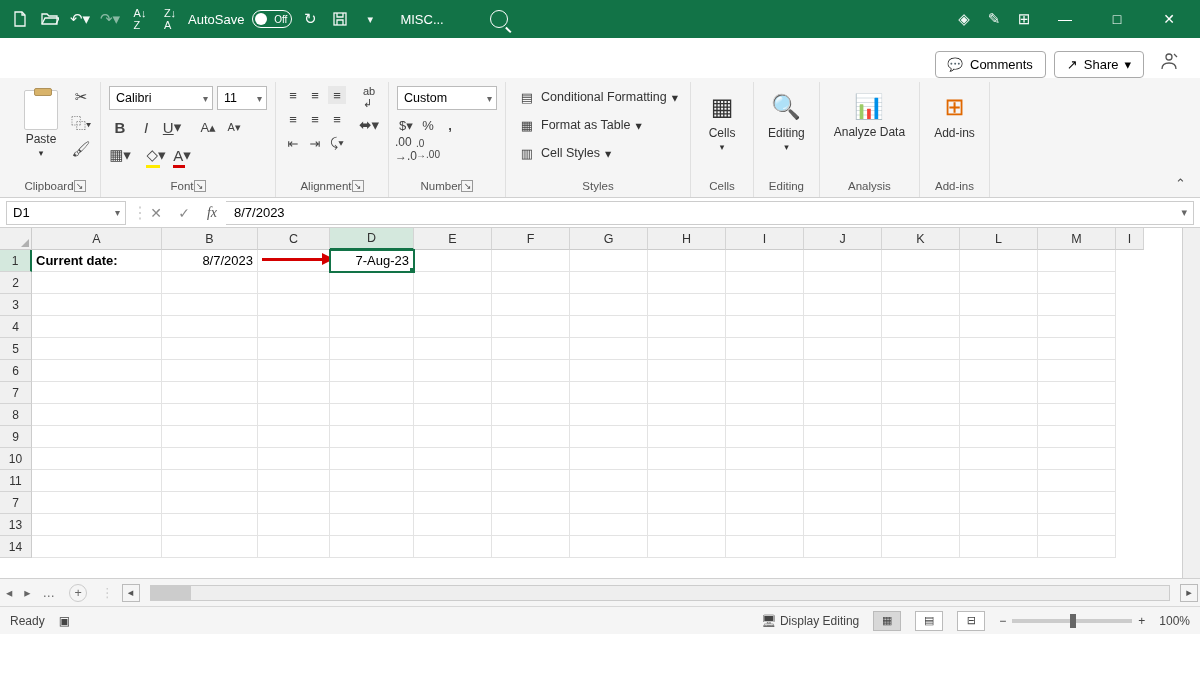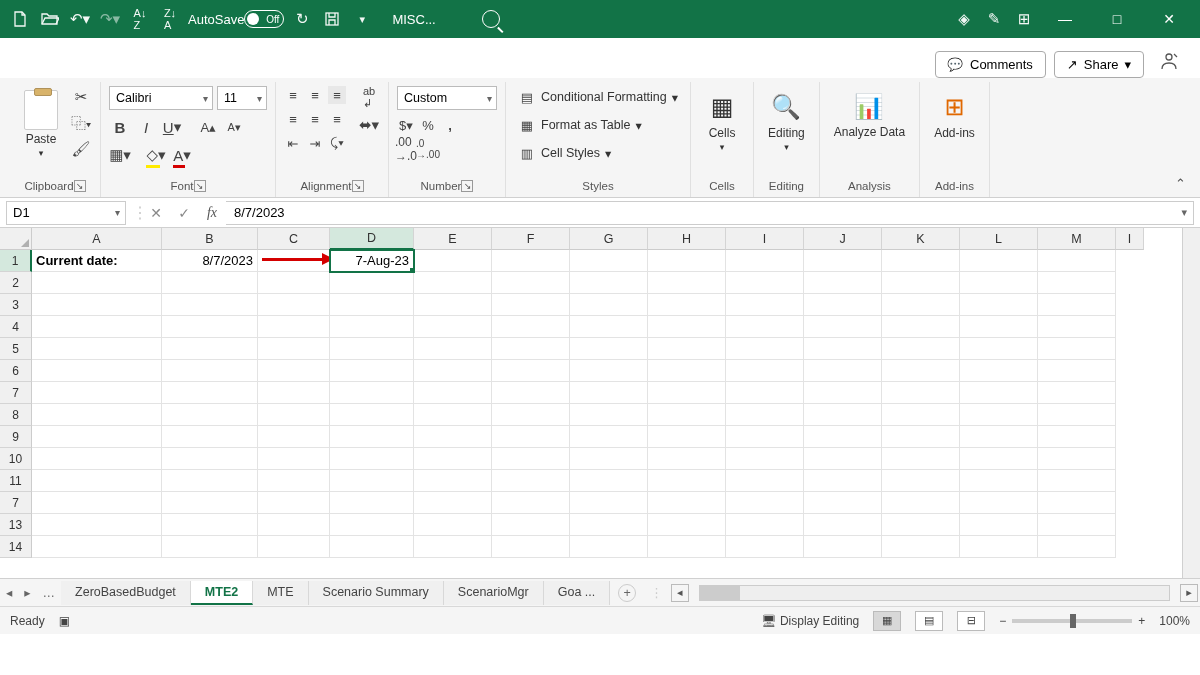--- a/index.html
+++ b/index.html
@@ -1,20 +1,20 @@
 <!DOCTYPE html>
 <html><head>
 <meta charset="utf-8">
 <style>
 * { margin: 0; padding: 0; box-sizing: border-box; font-family: "Segoe UI", Arial, sans-serif; user-select: none; }
 html, body { width: 1200px; height: 675px; overflow: hidden; background: #fff; }
 
 .titlebar { height: 38px; background: #127347; display: flex; align-items: center; padding: 0 8px; gap: 6px; color: #fff; }
 .titlebar .tb-btn { width: 24px; height: 24px; display: flex; align-items: center; justify-content: center; font-size: 15px; opacity: .95; }
-.titlebar .autosave { display: flex; align-items: center; font-size: 13px; }
+.titlebar .autosave { display: flex; align-items: center; gap: 8px; font-size: 13px; }
 .titlebar .toggle { width: 40px; height: 18px; border: 1px solid #fff; border-radius: 9px; position: relative; display: flex; align-items: center; font-size: 10px; color:#fff; padding-right:4px; justify-content:flex-end;}
 .titlebar .toggle::before { content:''; position:absolute; left:2px; top:2px; width:12px; height:12px; border-radius:50%; background:#fff;}
 .titlebar .doc { font-size: 13px; flex: 0 0 auto; margin-left: 12px; }
 .titlebar .search { width: 18px; height: 18px; border: 1.5px solid #fff; border-radius: 50%; position: relative; margin-left: 40px; }
 .titlebar .search::after { content:''; position:absolute; width:7px; height:1.5px; background:#fff; bottom:-3px; right:-5px; transform:rotate(45deg);}
 .titlebar .spacer { flex: 1; }
 .titlebar .win { width: 46px; height: 38px; display:flex;align-items:center;justify-content:center;font-size:14px;}
 
 .tabsrow { height: 40px; background:#fff; border-bottom:0; display:flex; align-items:flex-end; padding:0 14px; gap:0; }
 .tabsrow .tab { padding: 8px 14px 6px; font-size: 14px; color:#333; border-bottom: 3px solid transparent; }
@@ -581,28 +581,20 @@
         <div class="head"></div>
     </div>
   </div>
   <div class="vscroll"></div>
 </div>
 
 <div class="sheet-tabs">
   <div class="nav">◂</div>
   <div class="nav">▸</div>
   <div class="nav">…</div>
-  <div id="sheettabs" style="display:flex">
-      <div class="sheet-tab">ZeroBasedBudget</div>
-      <div class="sheet-tab active">MTE2</div>
-      <div class="sheet-tab">MTE</div>
-      <div class="sheet-tab">Scenario Summary</div>
-      <div class="sheet-tab">ScenarioMgr</div>
-      <div class="sheet-tab">Goa ...</div>
-    </div>
   <div class="add">+</div>
   <div style="color:#ccc;padding:0 6px">⋮</div>
   <div class="navbtn">◂</div>
   <div class="hscroll-track">
       <div class="thumb"></div>
     </div>
   <div class="navbtn">▸</div>
 </div>
 
 <div class="statusbar">

